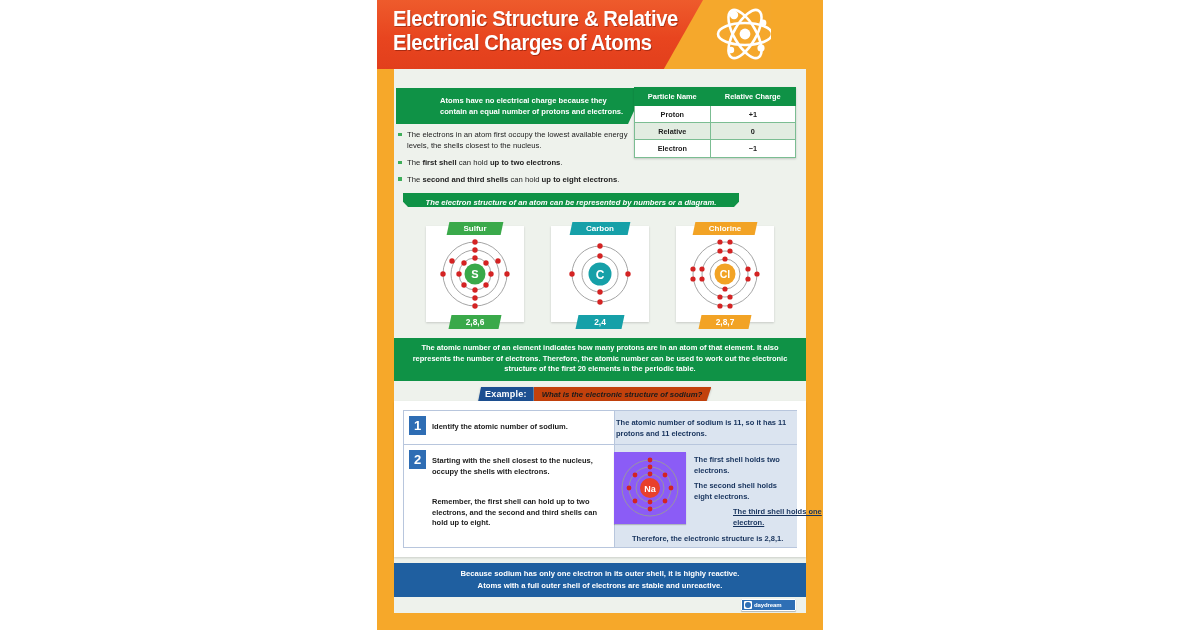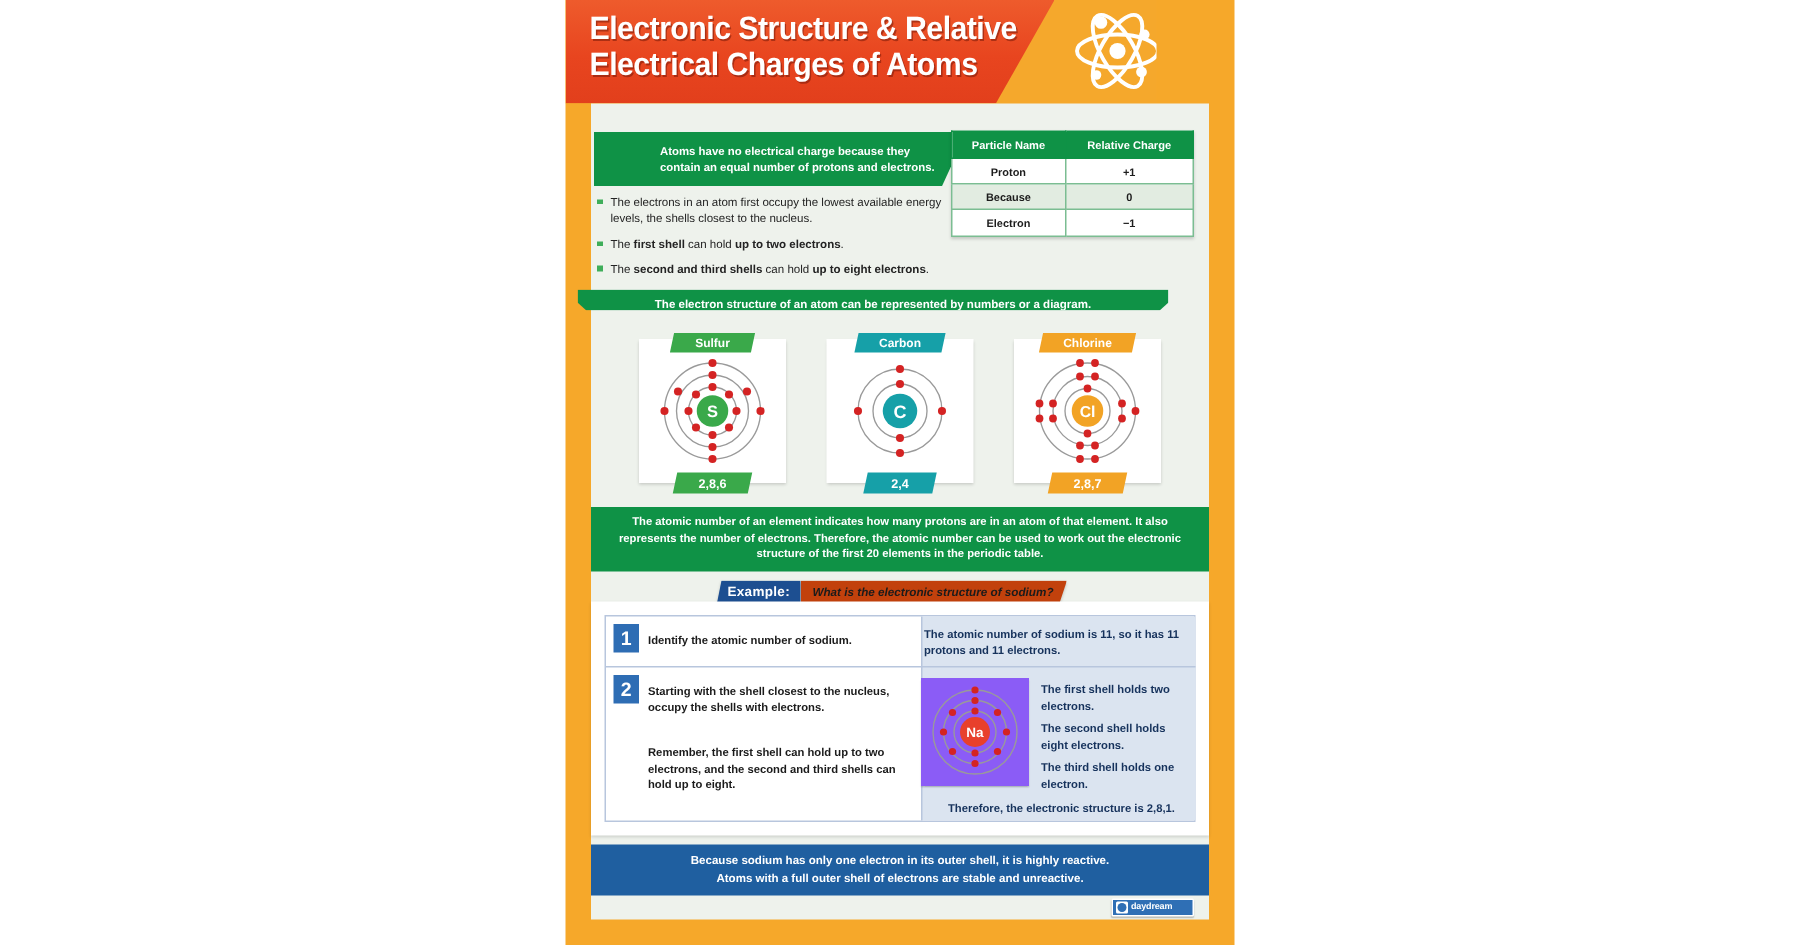--- a/index.html
+++ b/index.html
@@ -134,31 +134,31 @@
         <th>Particle Name</th>
         <th>Relative Charge</th>
       </tr>
     </thead>
     <tbody>
       <tr>
         <td>Proton</td>
         <td>+1</td>
       </tr>
       <tr class="alt">
-        <td>Because</td>
+        <td>Relative</td>
         <td>0</td>
       </tr>
       <tr>
         <td>Electron</td>
         <td>−1</td>
       </tr>
     </tbody>
   </table>
 
-  <div class="strip" style="left:385px;top:193px;width:394px;height:14px;">The electron structure of an atom can be represented by numbers or a diagram.</div>
+  <div class="strip" style="left:403px;top:193px;width:336px;height:14px;font-style:italic;">The electron structure of an atom can be represented by numbers or a diagram.</div>
 
   <div class="cards">
     <div class="card" style="left:18px;">
       <svg viewBox="0 0 98 96" width="98" height="96">
         <g fill="none" stroke="#9a9a9a" stroke-width="0.9">
           <circle cx="49" cy="48" r="32"></circle>
             <circle cx="49" cy="48" r="24"></circle>
             <circle cx="49" cy="48" r="16"></circle>
         </g>
         <circle cx="49" cy="48" r="10.5" fill="#3aa94a"></circle>
@@ -295,21 +295,21 @@
           <circle cx="51" cy="23" r="2.4"></circle>
         <circle cx="21" cy="49" r="2.4"></circle>
           <circle cx="51" cy="49" r="2.4"></circle>
         <circle cx="36" cy="8" r="2.4"></circle>
       </g>
     </svg>
   </div>
 
   <div class="anstext" style="left:694px;top:455px;width:96px;">The first shell holds two electrons.</div>
   <div class="anstext" style="left:694px;top:481px;width:96px;">The second shell holds eight electrons.</div>
-  <div class="anstext" style="left:694px;top:507px;width:96px;">The third shell holds one electron.</div>
+  <div class="anstext" style="left:733px;top:507px;width:96px;text-decoration:underline;">The third shell holds one electron.</div>
   <div class="anstext" style="left:632px;top:534px;width:176px;">Therefore, the electronic structure is 2,8,1.</div>
 
   <div class="bluebanner">
     <div>Because sodium has only one electron in its outer shell, it is highly reactive.</div>
     <div>Atoms with a full outer shell of electrons are stable and unreactive.</div>
   </div>
 
   <div class="logo">
     <div class="mark"></div>
     <div class="txt">daydream</div>

